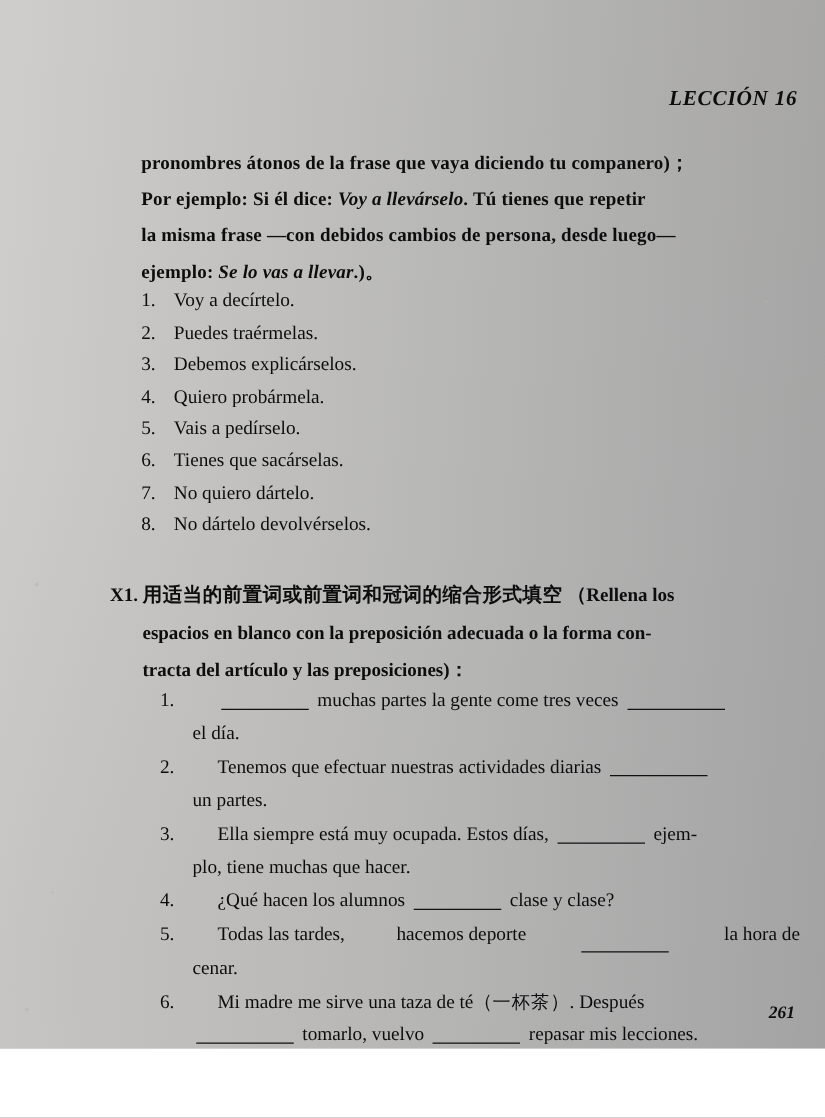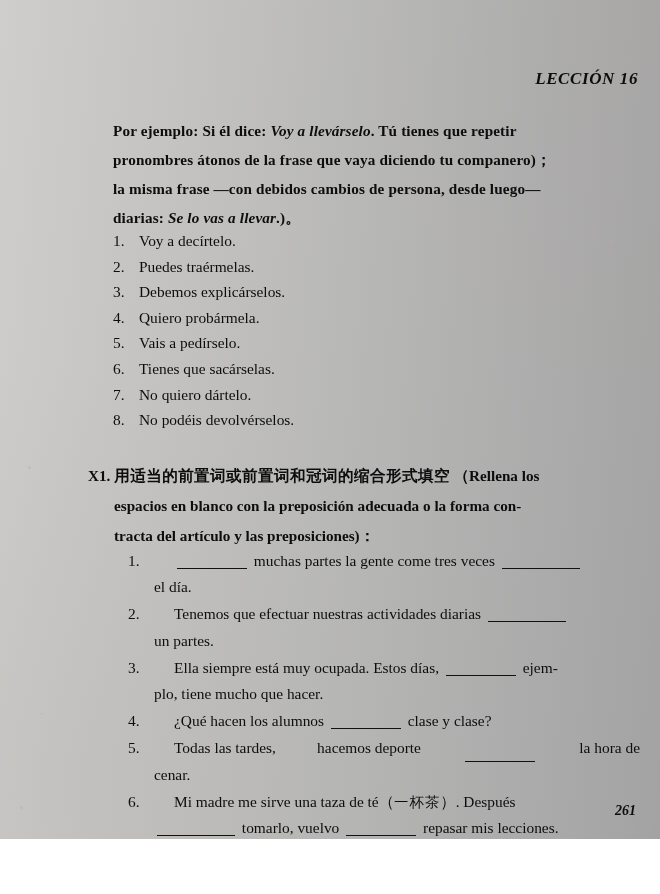--- a/index.html
+++ b/index.html
@@ -148,24 +148,24 @@
 
   <div class="scan-tint"></div>
   <div class="speck" style="left:28px;  top:466px; width:3px;  height:3px;"></div>
   <div class="speck" style="left:41px;  top:713px; width:2px;  height:2px;"></div>
   <div class="speck" style="left:20px;  top:806px; width:2.5px;height:2.5px;"></div>
   <div class="speck" style="left:612px; top:240px; width:2px;  height:2px;"></div>
 
   <div class="running-head">LECCIÓN 16</div>
 
   <div class="intro">
+    <div class="ln">pronombres átonos de la frase que vaya diciendo tu companero)；</div>
     <div class="ln"><span>Por ejemplo: Si él dice:</span> <i>Voy a llevárselo</i><span>. Tú tienes que repetir</span></div>
-    <div class="ln">pronombres átonos de la frase que vaya diciendo tu companero)；</div>
     <div class="ln">la misma frase —con debidos cambios de persona, desde luego—</div>
-    <div class="ln"><span>diarias:</span> <i>Se lo vas a llevar</i><span>.)。</span></div>
+    <div class="ln"><span>ejemplo:</span> <i>Se lo vas a llevar</i><span>.)。</span></div>
   </div>
 
   <div class="list-a">
     <div class="row">
       <span class="num">1.</span>
       <span class="txt">Voy a decírtelo.</span>
     </div>
     <div class="row">
       <span class="num">2.</span>
       <span class="txt">Puedes traérmelas.</span>
@@ -185,21 +185,21 @@
     <div class="row">
       <span class="num">6.</span>
       <span class="txt">Tienes que sacárselas.</span>
     </div>
     <div class="row">
       <span class="num">7.</span>
       <span class="txt">No quiero dártelo.</span>
     </div>
     <div class="row">
       <span class="num">8.</span>
-      <span class="txt">No podéis devolvérselos.</span>
+      <span class="txt">No dártelo devolvérselos.</span>
     </div>
   </div>
 
   <div class="x1">
     <div class="l1"><span>X1.</span> <span class="cjk">用适当的前置词或前置词和冠词的缩合形式填空</span> <span>（Rellena los</span></div>
     <div class="l2">espacios en blanco con la preposición adecuada o la forma con-</div>
     <div class="l3">tracta del artículo y las preposiciones)：</div>
   </div>
 
   <div class="list-b">
@@ -218,21 +218,21 @@
         <span class="txt"><span>Tenemos que efectuar nuestras actividades diarias</span> <span class="blank b-lg"></span></span>
       </div>
       <div class="cont">un partes.</div>
     </div>
 
     <div class="item">
       <div class="row">
         <span class="num">3.</span>
         <span class="txt"><span>Ella siempre está muy ocupada. Estos días,</span> <span class="blank b-md"></span> <span>ejem-</span></span>
       </div>
-      <div class="cont">plo, tiene mucho que hacer.</div>
+      <div class="cont">plo, tiene muchas que hacer.</div>
     </div>
 
     <div class="item">
       <div class="row">
         <span class="num">4.</span>
         <span class="txt"><span>¿Qué hacen los alumnos</span> <span class="blank b-md"></span> <span>clase y clase?</span></span>
       </div>
     </div>
 
     <div class="item">

